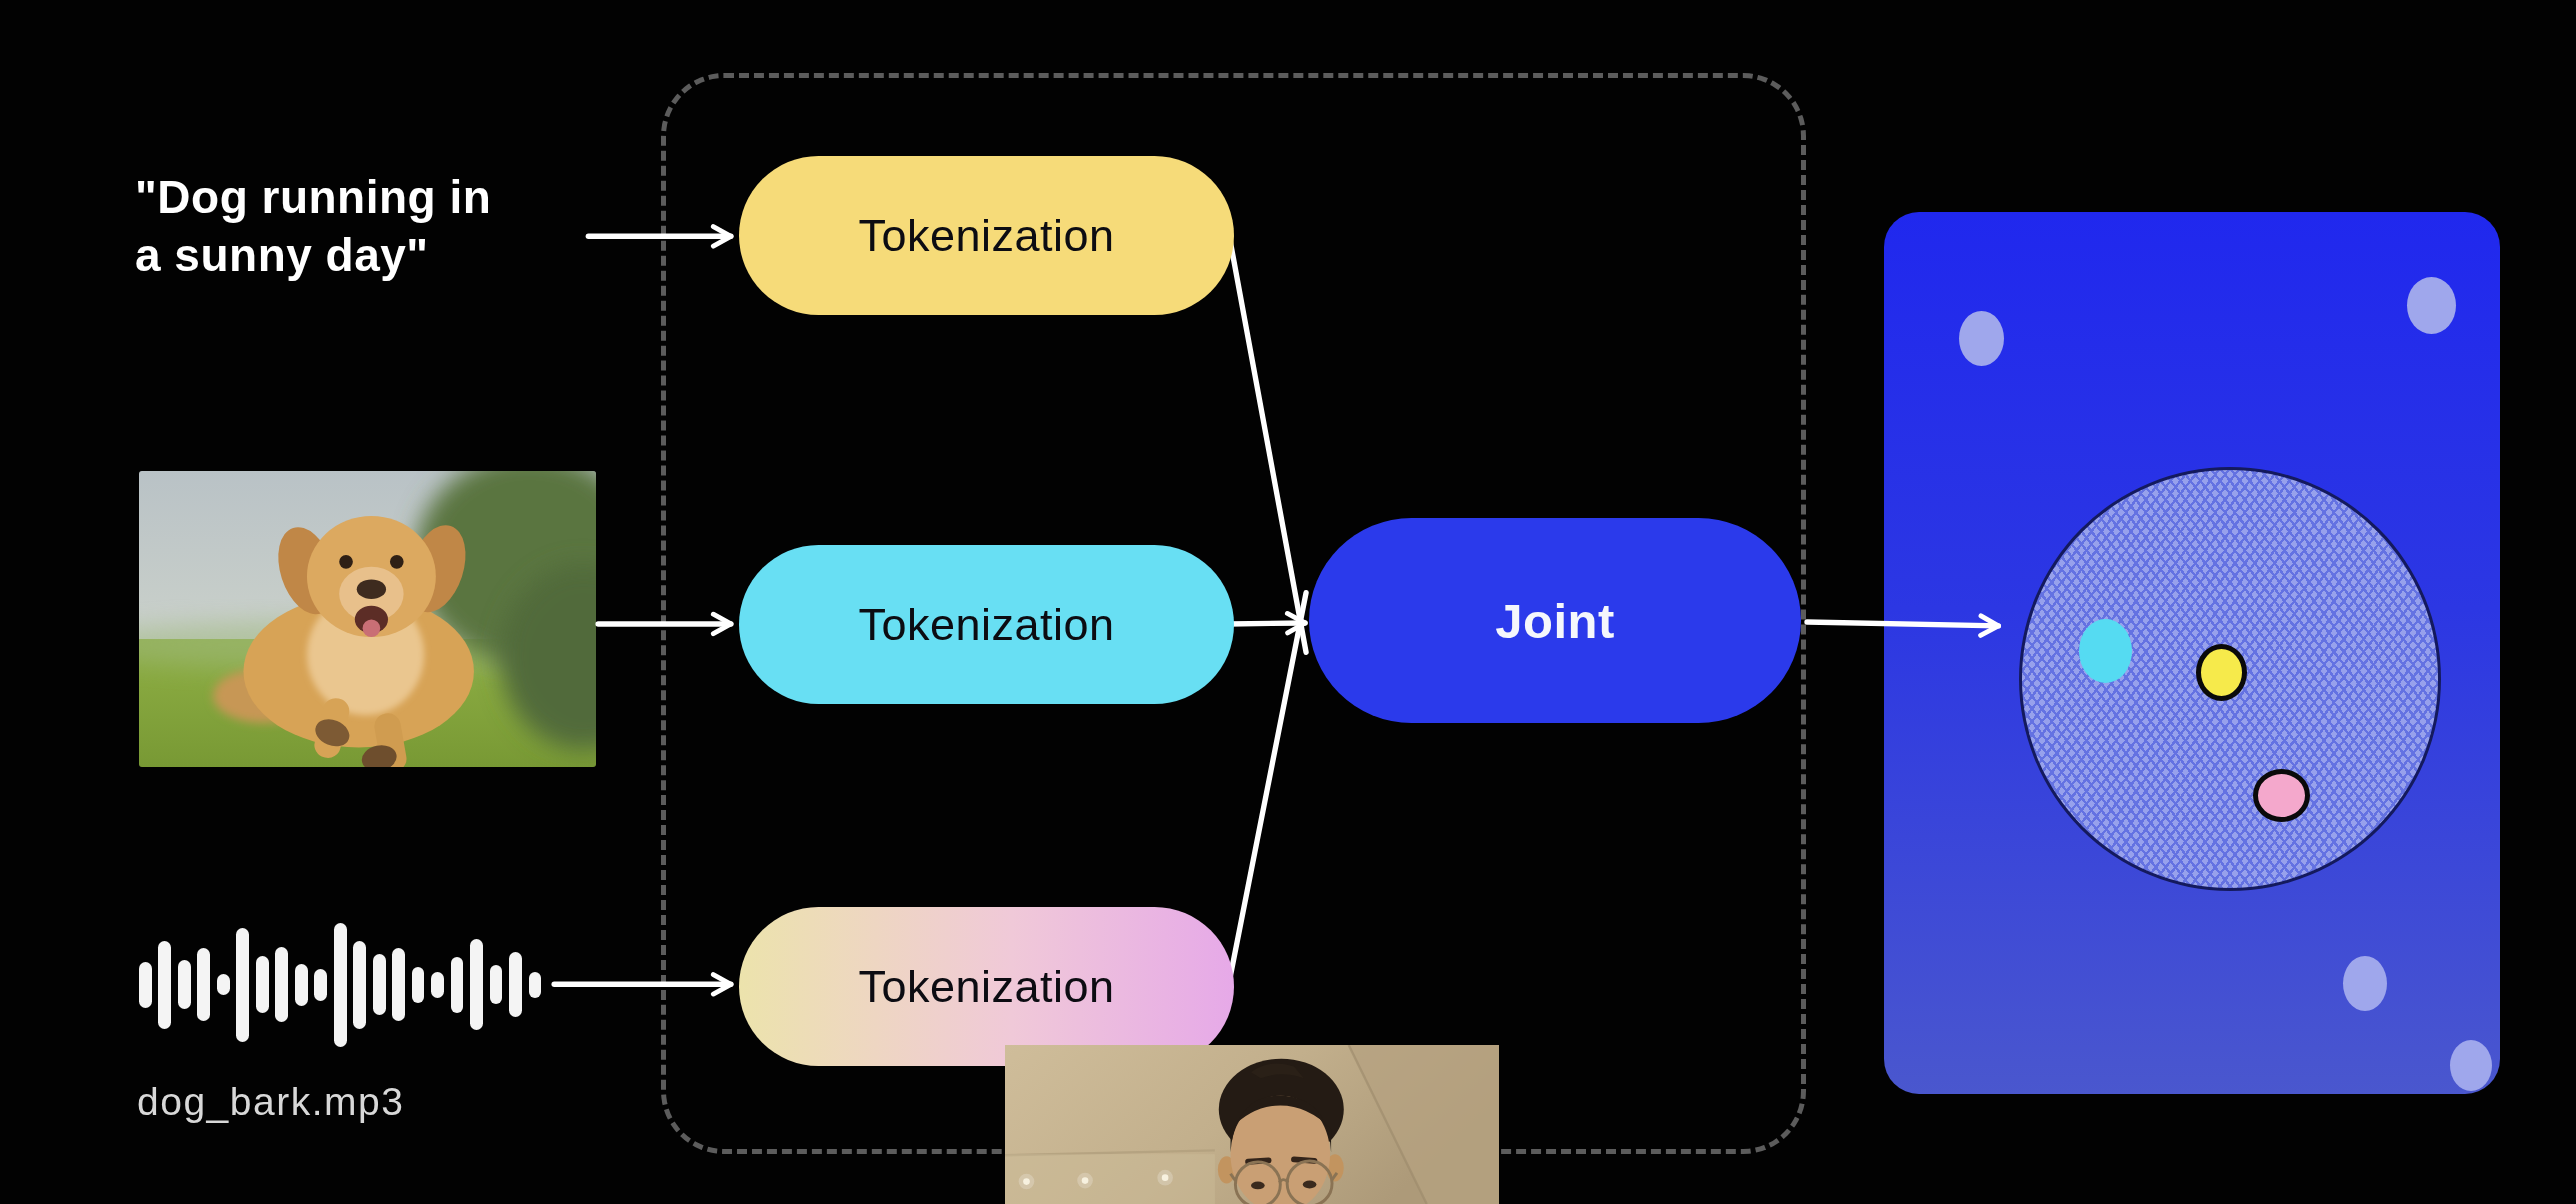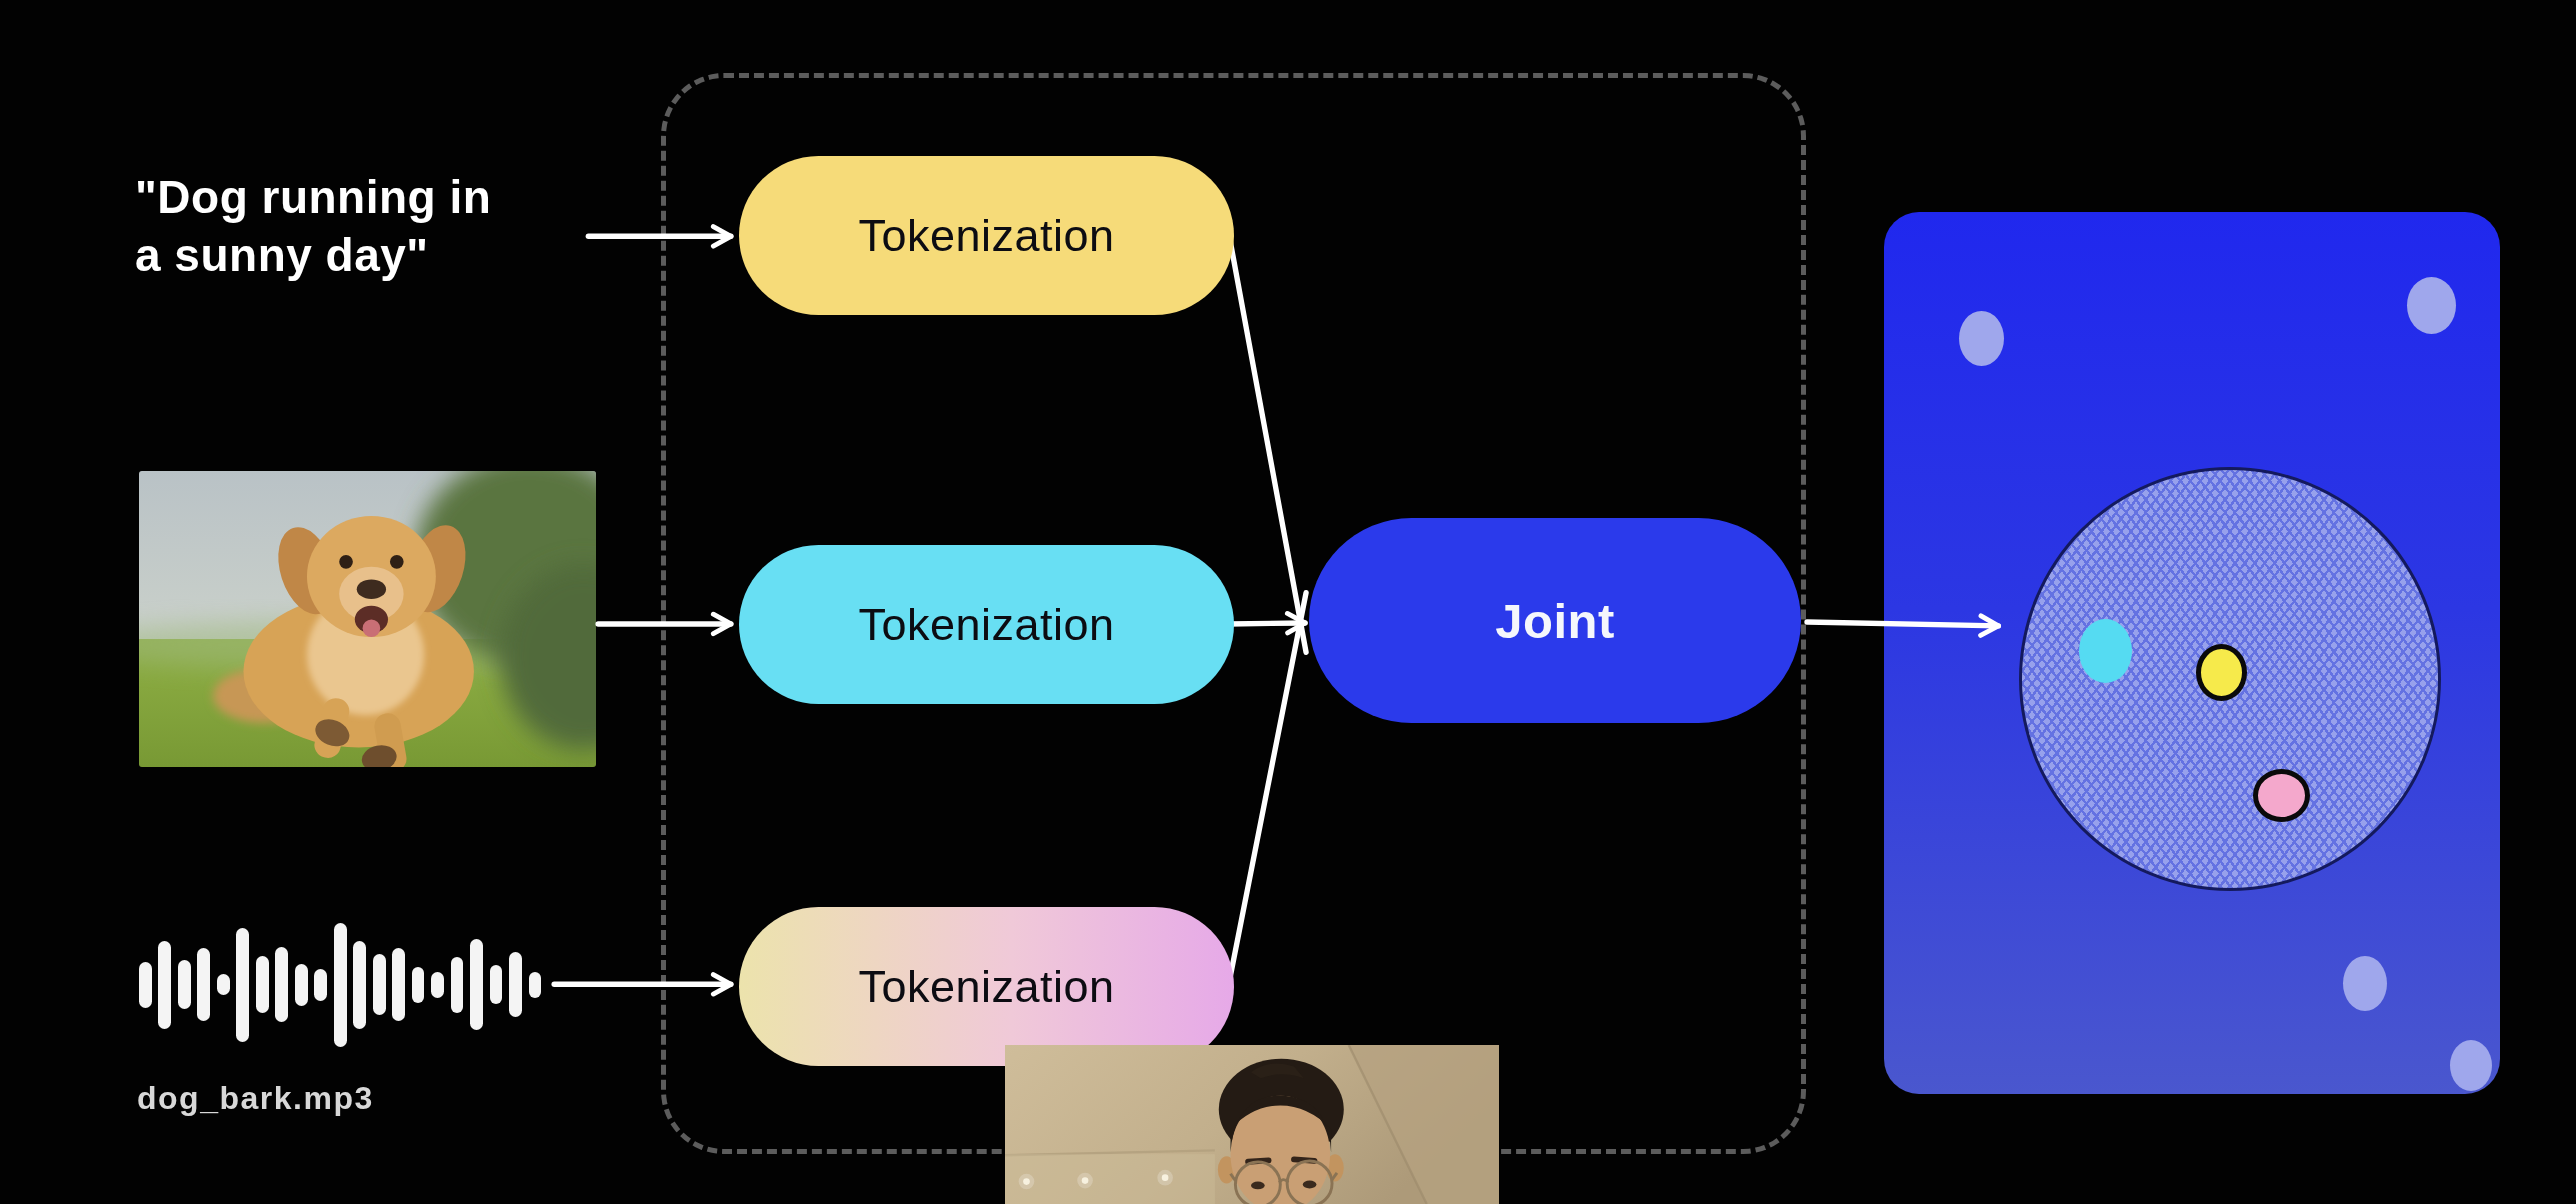--- a/index.html
+++ b/index.html
@@ -11,21 +11,21 @@
   .quote{left:135px;top:168px;font-size:46px;line-height:58px;font-weight:700;
          color:var(--text-white,#fff);letter-spacing:0.5px;z-index:2;}
 
   
   .dogphoto{left:139px;top:471px;width:457px;height:296px;border-radius:2.9px;overflow:hidden;z-index:2;}
   .dogphoto svg{display:block;width:100%;height:100%;}
 
   
   .waveform{left:139px;top:920px;width:414px;height:129px;display:flex;align-items:center;z-index:2;}
   .wbar{flex:none;width:12.7px;margin-right:6.8px;border-radius:6.8px;background:#F4F4F4;}
-  .filename{left:137px;top:1080px;font-size:32px;font-weight:700;color:var(--filename-gray,#d8d8d8);
+  .filename{left:137px;top:1080px;font-size:39px;font-weight:400;color:var(--filename-gray,#d8d8d8);
             letter-spacing:1.5px;z-index:2;}
 
   
   .groupbox{left:661px;top:73px;width:1145px;height:1081px;border:5.9px dashed var(--dash-gray,#5c5c5c);
             border-radius:63px;box-sizing:border-box;z-index:1;}
 
   
   .pill{left:739px;width:495px;height:159px;border-radius:80px;display:flex;align-items:center;
         justify-content:center;font-size:45px;font-weight:400;color:var(--pill-label-dark,#0c0c12);
         z-index:6;letter-spacing:0.5px;}

